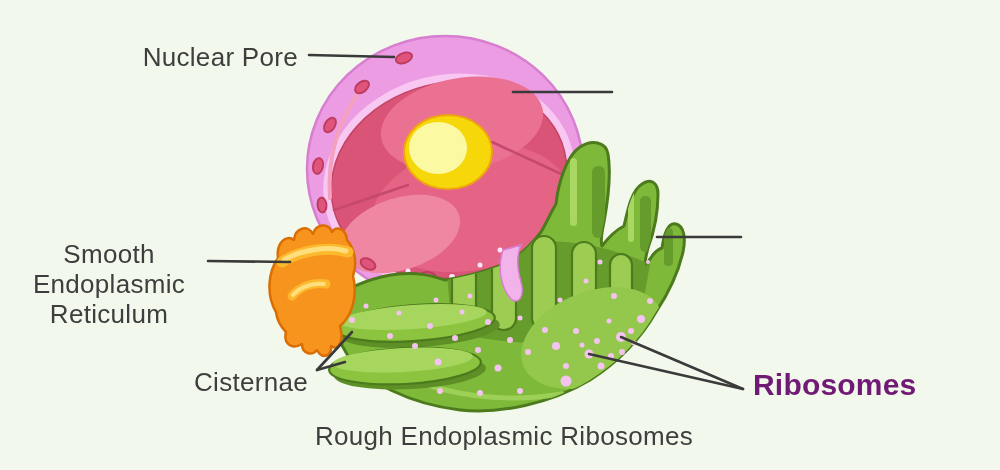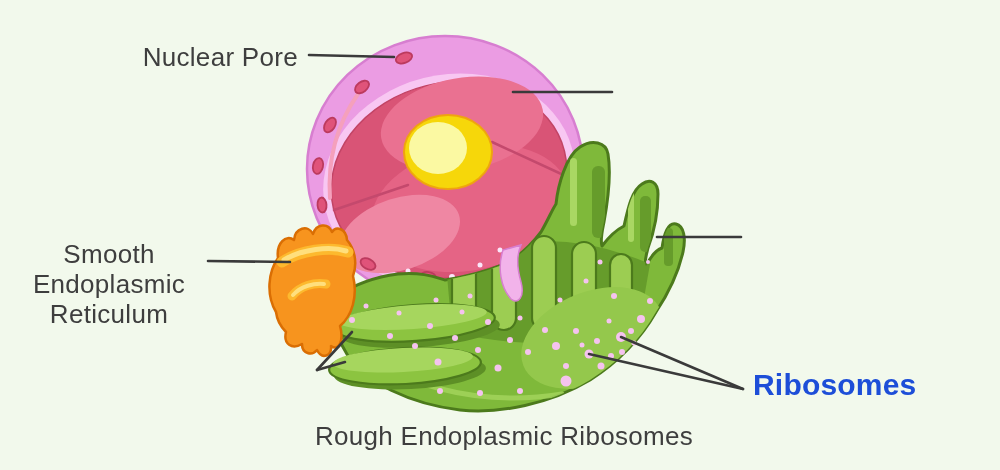--- a/index.html
+++ b/index.html
@@ -13,21 +13,21 @@
     position:absolute;color:#3e3e3e;font-size:26px;line-height:30px;
     white-space:nowrap;letter-spacing:0.3px;
   }
   .label.wrap{white-space:normal;}
   .label-nuclear-pore{left:60px;top:42px;width:238px;text-align:right;}
   .label-nuclear-envelope{left:621px;top:80px;}
   .label-smooth-er{left:18px;top:205px;width:182px;text-align:center;margin-top:34px;}
   .label-cisternal-space{left:747px;top:222px;}
   .label-cisternae{left:194px;top:367px;}
   .label-ribosomes{
-    left:753px;top:370px;font-size:30px;font-weight:bold;color:#1d4ed8;
+    left:753px;top:370px;font-size:30px;font-weight:bold;color:#701a75;
     letter-spacing:0.2px;
   }
   .label-rough-er{left:304px;top:421px;width:400px;text-align:center;}
 </style>
 </head>
 <body>
 
 <div class="canvas">
 
   <svg class="illustration" width="1000" height="470" viewBox="0 0 1000 470">
@@ -184,17 +184,18 @@
       <line x1="743" y1="389" x2="589" y2="354"></line>
     </g>
   </svg>
 
   <div class="label label-nuclear-pore">Nuclear Pore</div>
 
 
   <div class="label wrap label-smooth-er">Smooth Endoplasmic Reticulum</div>
 
 
+  <div class="label label-cisternae">Cisternae</div>
 
   <div class="label label-ribosomes">Ribosomes</div>
 
   <div class="label wrap label-rough-er">Rough Endoplasmic Ribosomes</div>
 </div>
 
 </body></html>

